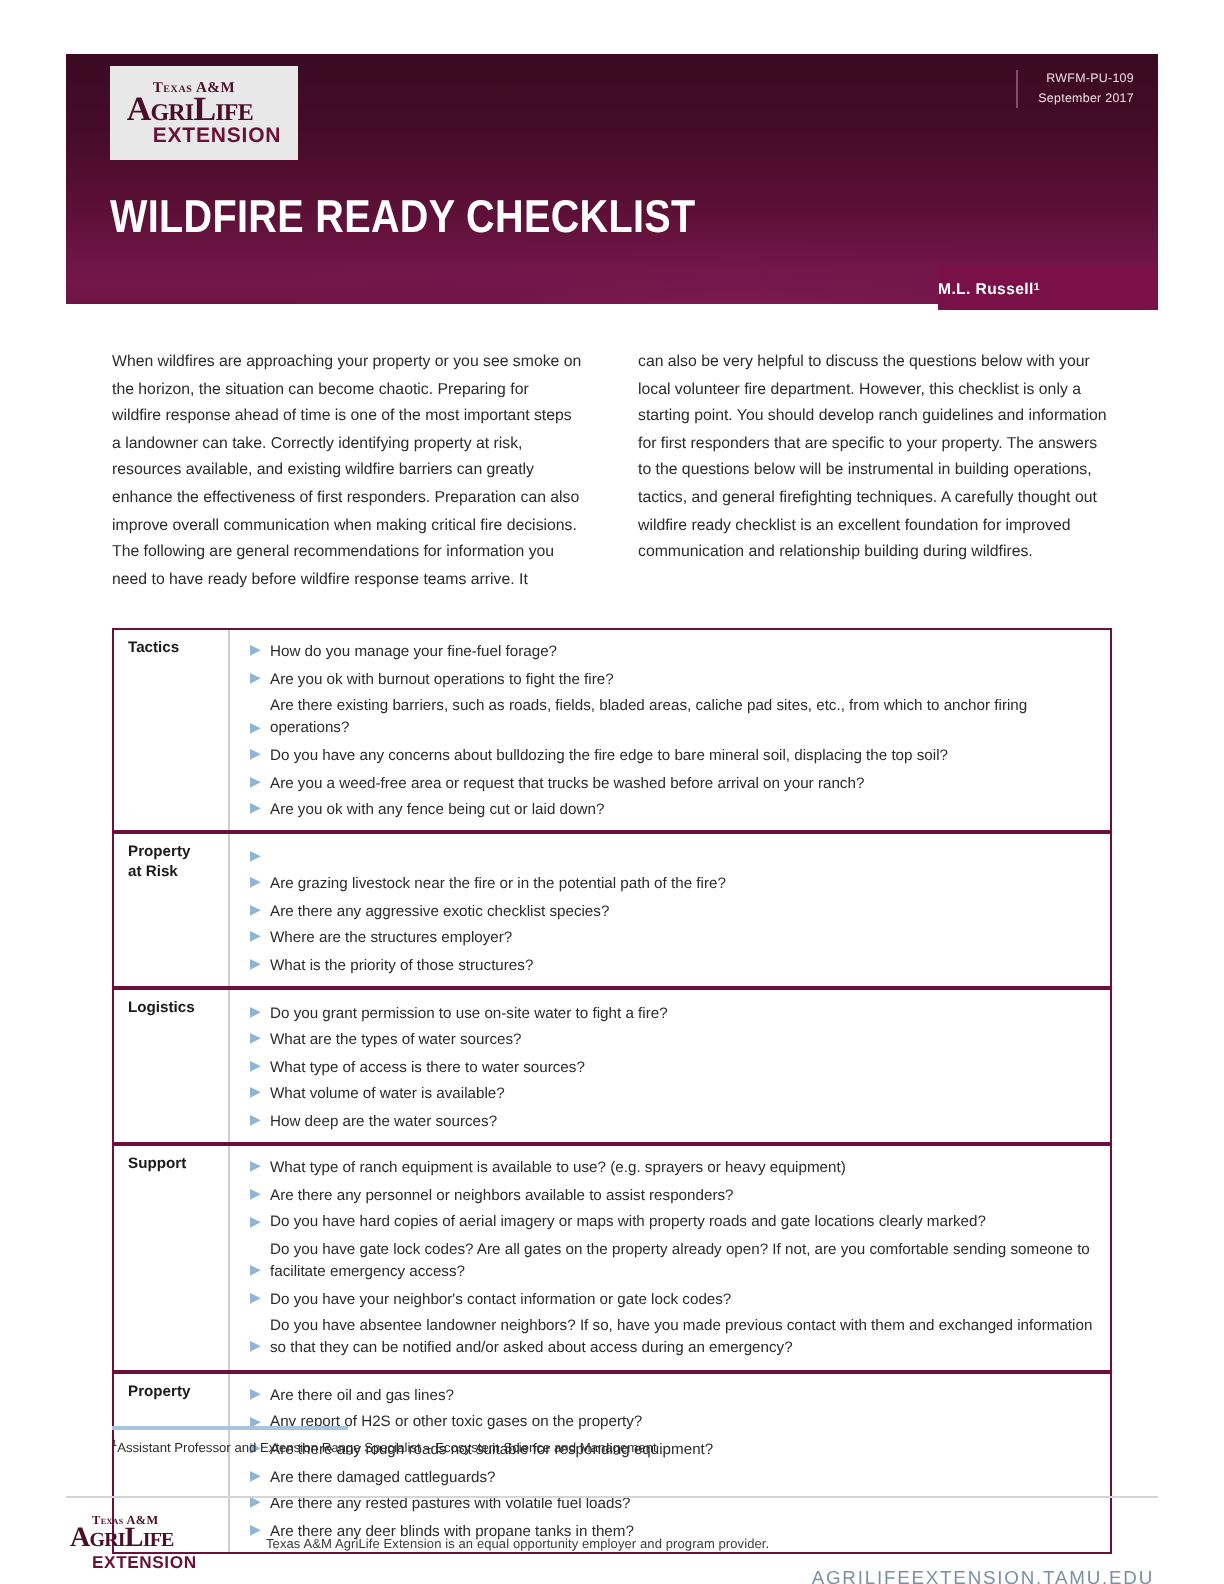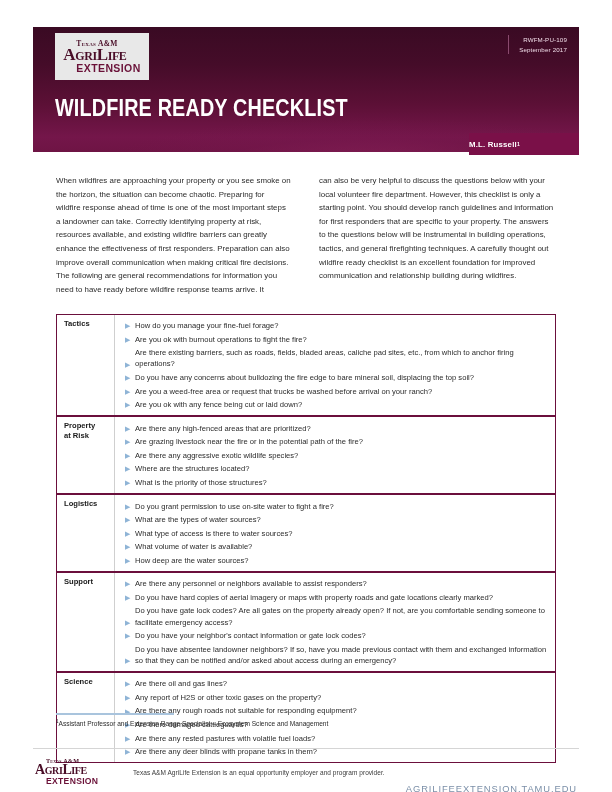--- a/index.html
+++ b/index.html
@@ -288,33 +288,32 @@
             <span class="bullet">▶</span>
             <span class="item-text">Are you ok with any fence being cut or laid down?</span>
           </div>
         </div>
       </div>
       <div class="row">
         <div class="row-label">Property at Risk</div>
         <div class="row-items">
           <div class="item">
             <span class="bullet">▶</span>
-            <span class="item-text">Are there any high-fenced areas that are prioritized?</span>
           </div>
           <div class="item">
             <span class="bullet">▶</span>
             <span class="item-text">Are grazing livestock near the fire or in the potential path of the fire?</span>
           </div>
           <div class="item">
             <span class="bullet">▶</span>
-            <span class="item-text">Are there any aggressive exotic wildlife species?</span>
-          </div>
-          <div class="item">
-            <span class="bullet">▶</span>
-            <span class="item-text">Where are the structures located?</span>
+            <span class="item-text">Are there any aggressive exotic checklist species?</span>
+          </div>
+          <div class="item">
+            <span class="bullet">▶</span>
+            <span class="item-text">Where are the structures employer?</span>
           </div>
           <div class="item">
             <span class="bullet">▶</span>
             <span class="item-text">What is the priority of those structures?</span>
           </div>
         </div>
       </div>
       <div class="row">
         <div class="row-label">Logistics</div>
         <div class="row-items">
@@ -338,20 +337,24 @@
             <span class="bullet">▶</span>
             <span class="item-text">How deep are the water sources?</span>
           </div>
         </div>
       </div>
       <div class="row">
         <div class="row-label">Support</div>
         <div class="row-items">
           <div class="item">
             <span class="bullet">▶</span>
+            <span class="item-text">What type of ranch equipment is available to use? (e.g. sprayers or heavy equipment)</span>
+          </div>
+          <div class="item">
+            <span class="bullet">▶</span>
             <span class="item-text">Are there any personnel or neighbors available to assist responders?</span>
           </div>
           <div class="item">
             <span class="bullet">▶</span>
             <span class="item-text">Do you have hard copies of aerial imagery or maps with property roads and gate locations clearly marked?</span>
           </div>
           <div class="item">
             <span class="bullet">▶</span>
             <span class="item-text">Do you have gate lock codes? Are all gates on the property already open? If not, are you comfortable sending someone to facilitate emergency access?</span>
           </div>
@@ -359,21 +362,21 @@
             <span class="bullet">▶</span>
             <span class="item-text">Do you have your neighbor's contact information or gate lock codes?</span>
           </div>
           <div class="item">
             <span class="bullet">▶</span>
             <span class="item-text">Do you have absentee landowner neighbors? If so, have you made previous contact with them and exchanged information so that they can be notified and/or asked about access during an emergency?</span>
           </div>
         </div>
       </div>
       <div class="row">
-        <div class="row-label">Science</div>
+        <div class="row-label">Property</div>
         <div class="row-items">
           <div class="item">
             <span class="bullet">▶</span>
             <span class="item-text">Are there oil and gas lines?</span>
           </div>
           <div class="item">
             <span class="bullet">▶</span>
             <span class="item-text">Any report of H2S or other toxic gases on the property?</span>
           </div>
           <div class="item">

